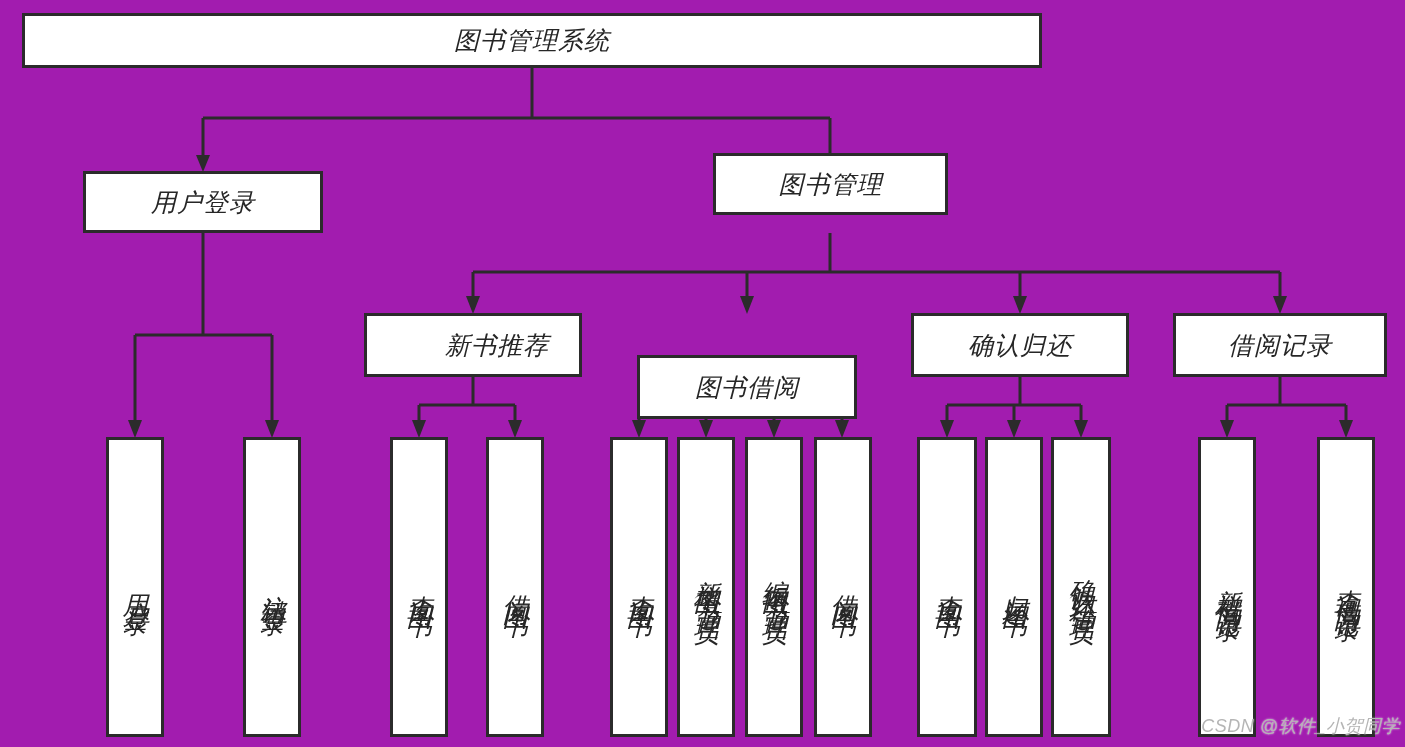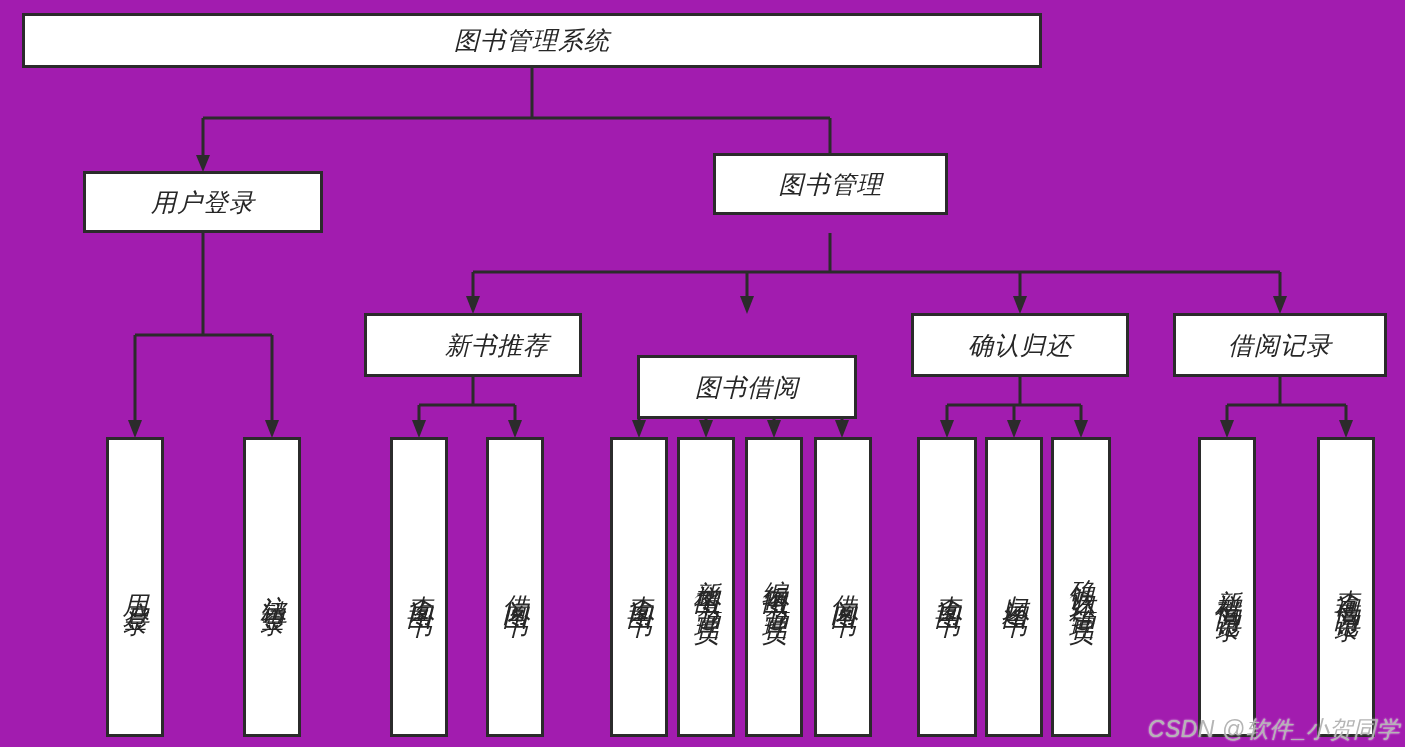--- a/index.html
+++ b/index.html
@@ -46,21 +46,21 @@
     text-orientation: mixed;
     font-size: 25px;
     line-height: 1.1;
     letter-spacing: 6px;
     white-space: nowrap;
   }
   .watermark {
     position: absolute;
     top: 714px;
     right: 5px;
-    font-size: 23px;
+    font-size: 18px;
     letter-spacing: 0.5px;
     color: var(--watermark, #b5b5b5);
     text-shadow: 0 0 2px rgba(255,255,255,0.85);
     z-index: 5;
     white-space: nowrap;
   }
 </style>
 </head>
 <body>
 

